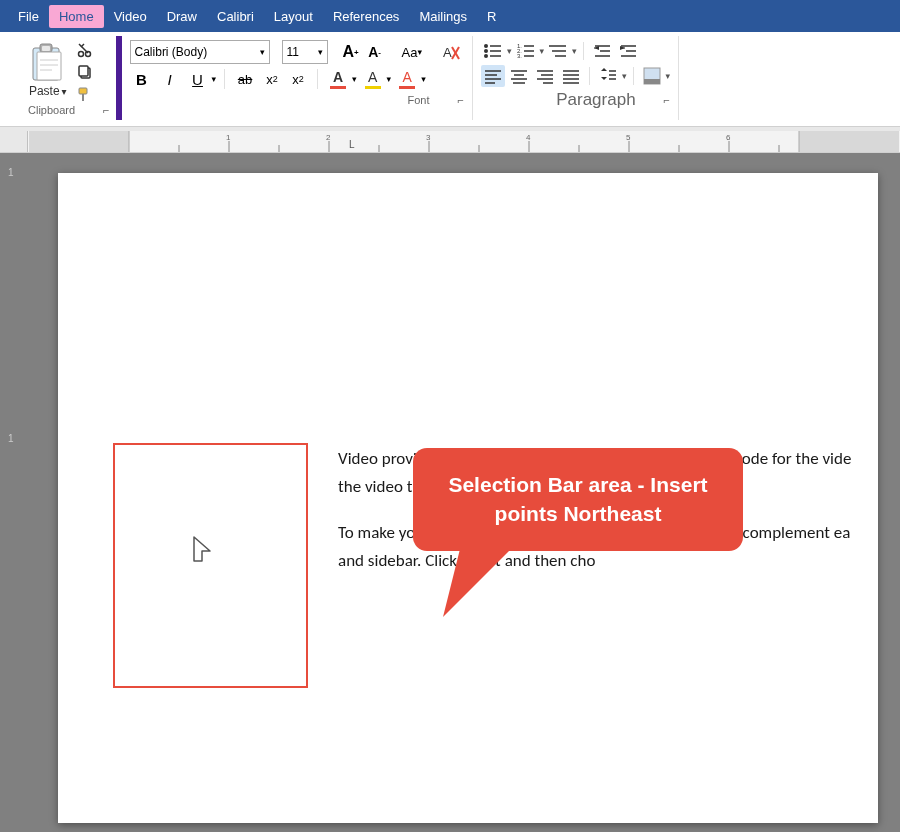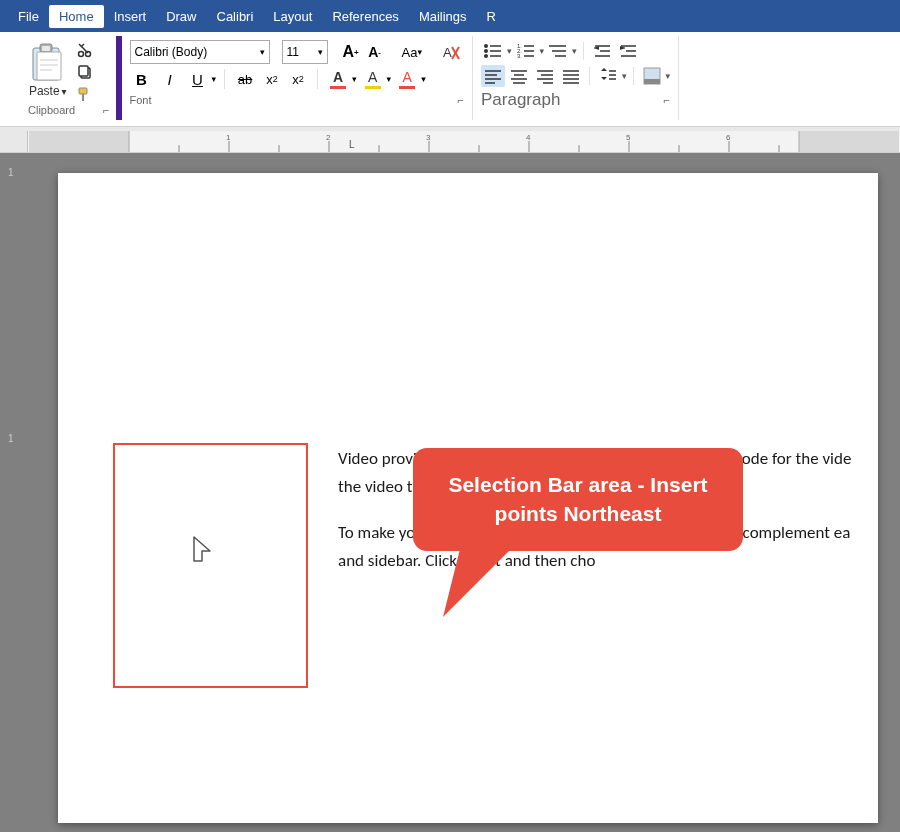--- a/index.html
+++ b/index.html
@@ -14,21 +14,21 @@
       padding: 0 8px;
     }
     .menu-bar .menu-item {
       color: #ffffff;
       font-size: 13px;
       padding: 4px 10px;
       cursor: pointer;
       border-radius: 2px;
     }
     .menu-bar .menu-item.active {
-      background: #ffffff;
+      background: #f9a8d4;
       color: #2b579a;
     }
 
     
     .ribbon-content {
       background: #ffffff;
       border-bottom: 1px solid #d0d0d0;
       padding: 4px 6px 6px 6px;
       display: flex;
       align-items: stretch;
@@ -70,21 +70,21 @@
       align-items: center;
       justify-content: center;
       cursor: pointer;
       border-radius: 2px;
       font-size: 13px;
     }
 
     .section-label-row {
       display: flex;
       align-items: center;
-      justify-content: space-between;
+      justify-content: flex-end;
       width: 100%;
       gap: 28px;
     }
 
     
     .font-section {
       padding: 4px 8px;
       border-right: 1px solid #e0e0e0;
       display: flex;
       flex-direction: column;
@@ -220,21 +220,21 @@
 
     
     .paste-icon-svg { width: 38px; height: 42px; }
   </style>
 </head>
 <body>
 
 <div class="menu-bar">
   <div class="menu-item">File</div>
   <div class="menu-item active">Home</div>
-  <div class="menu-item">Insert</div>
+  <div class="menu-item">Video</div>
   <div class="menu-item">Draw</div>
   <div class="menu-item">Calibri</div>
   <div class="menu-item">Layout</div>
   <div class="menu-item">References</div>
   <div class="menu-item">Mailings</div>
   <div class="menu-item">R</div>
 </div>
 
 <div class="ribbon-content">
 

